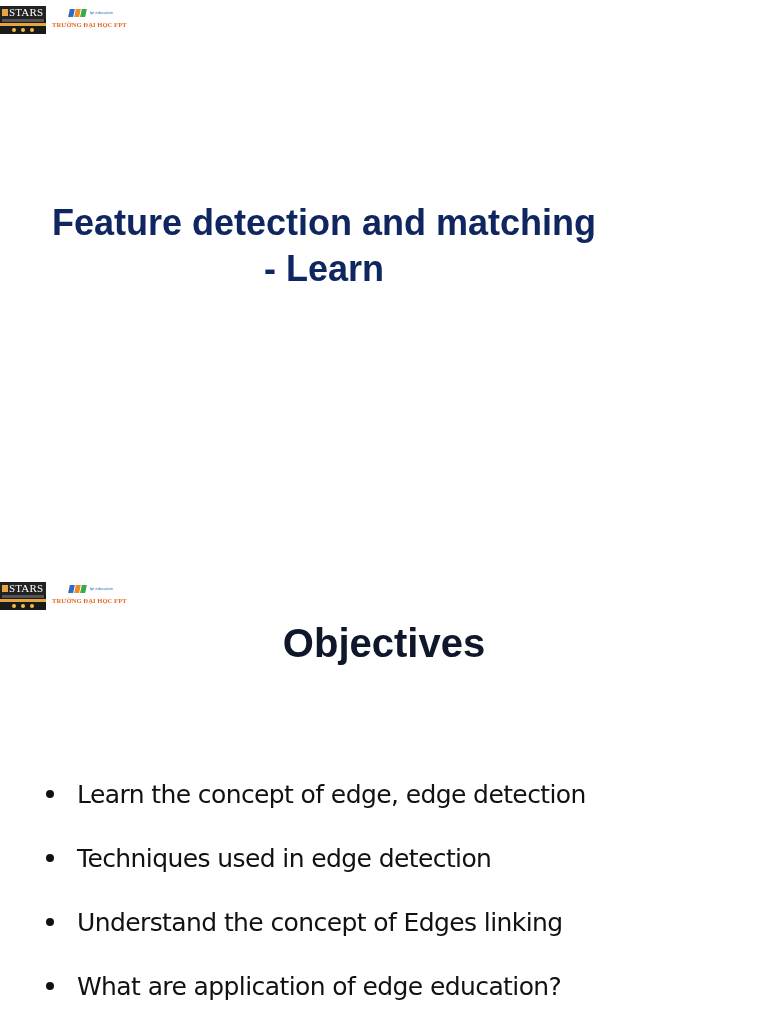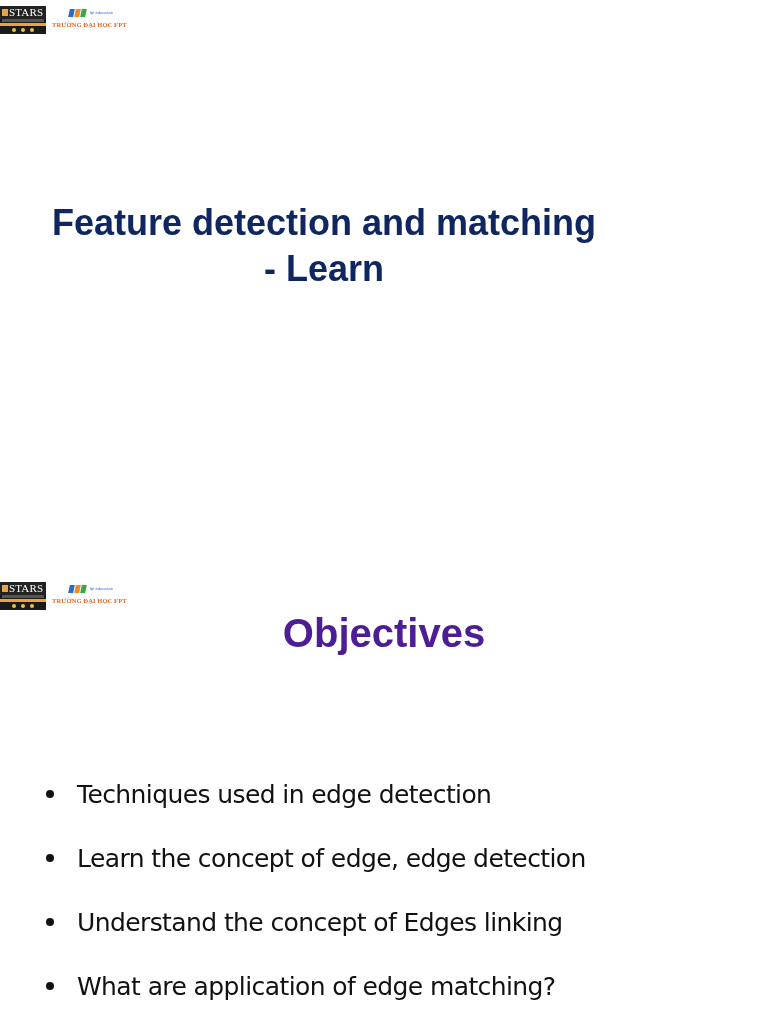--- a/index.html
+++ b/index.html
@@ -136,28 +136,28 @@
       font-weight: bold;
       font-size: 36px;
       line-height: 46px;
       color: #0f2660;
     }
 
     
     .title-objectives {
       position: absolute;
       left: 0;
-      top: 32px;
+      top: 42px;
       width: 768px;
       text-align: center;
       font-family: "Liberation Sans", sans-serif;
       font-weight: bold;
       font-size: 40px;
       line-height: 50px;
-      color: #4c1d95;
+      color: #0f172a;
     }
     .bullets {
       position: absolute;
       left: 44px;
       top: 186px;
       margin: 0;
       padding: 0;
       list-style: none;
     }
     .bullet-item {
@@ -238,28 +238,28 @@
       <span class="fpt-edu">fpt education</span>
       <span class="fpt-name">TRƯỜNG ĐẠI HỌC FPT</span>
     </div>
   </div>
 
   <h2 class="title-objectives" style="margin:0;">Objectives</h2>
 
   <ul class="bullets">
     <li class="bullet-item">
       <span class="bullet-dot"></span>
+      <span>Learn the concept of edge, edge detection</span>
+    </li>
+    <li class="bullet-item">
+      <span class="bullet-dot"></span>
       <span>Techniques used in edge detection</span>
     </li>
     <li class="bullet-item">
       <span class="bullet-dot"></span>
-      <span>Learn the concept of edge, edge detection</span>
-    </li>
-    <li class="bullet-item">
-      <span class="bullet-dot"></span>
       <span>Understand the concept of Edges linking</span>
     </li>
     <li class="bullet-item">
       <span class="bullet-dot"></span>
-      <span>What are application of edge matching?</span>
+      <span>What are application of edge education?</span>
     </li>
   </ul>
 </section>
 
 </body></html>

